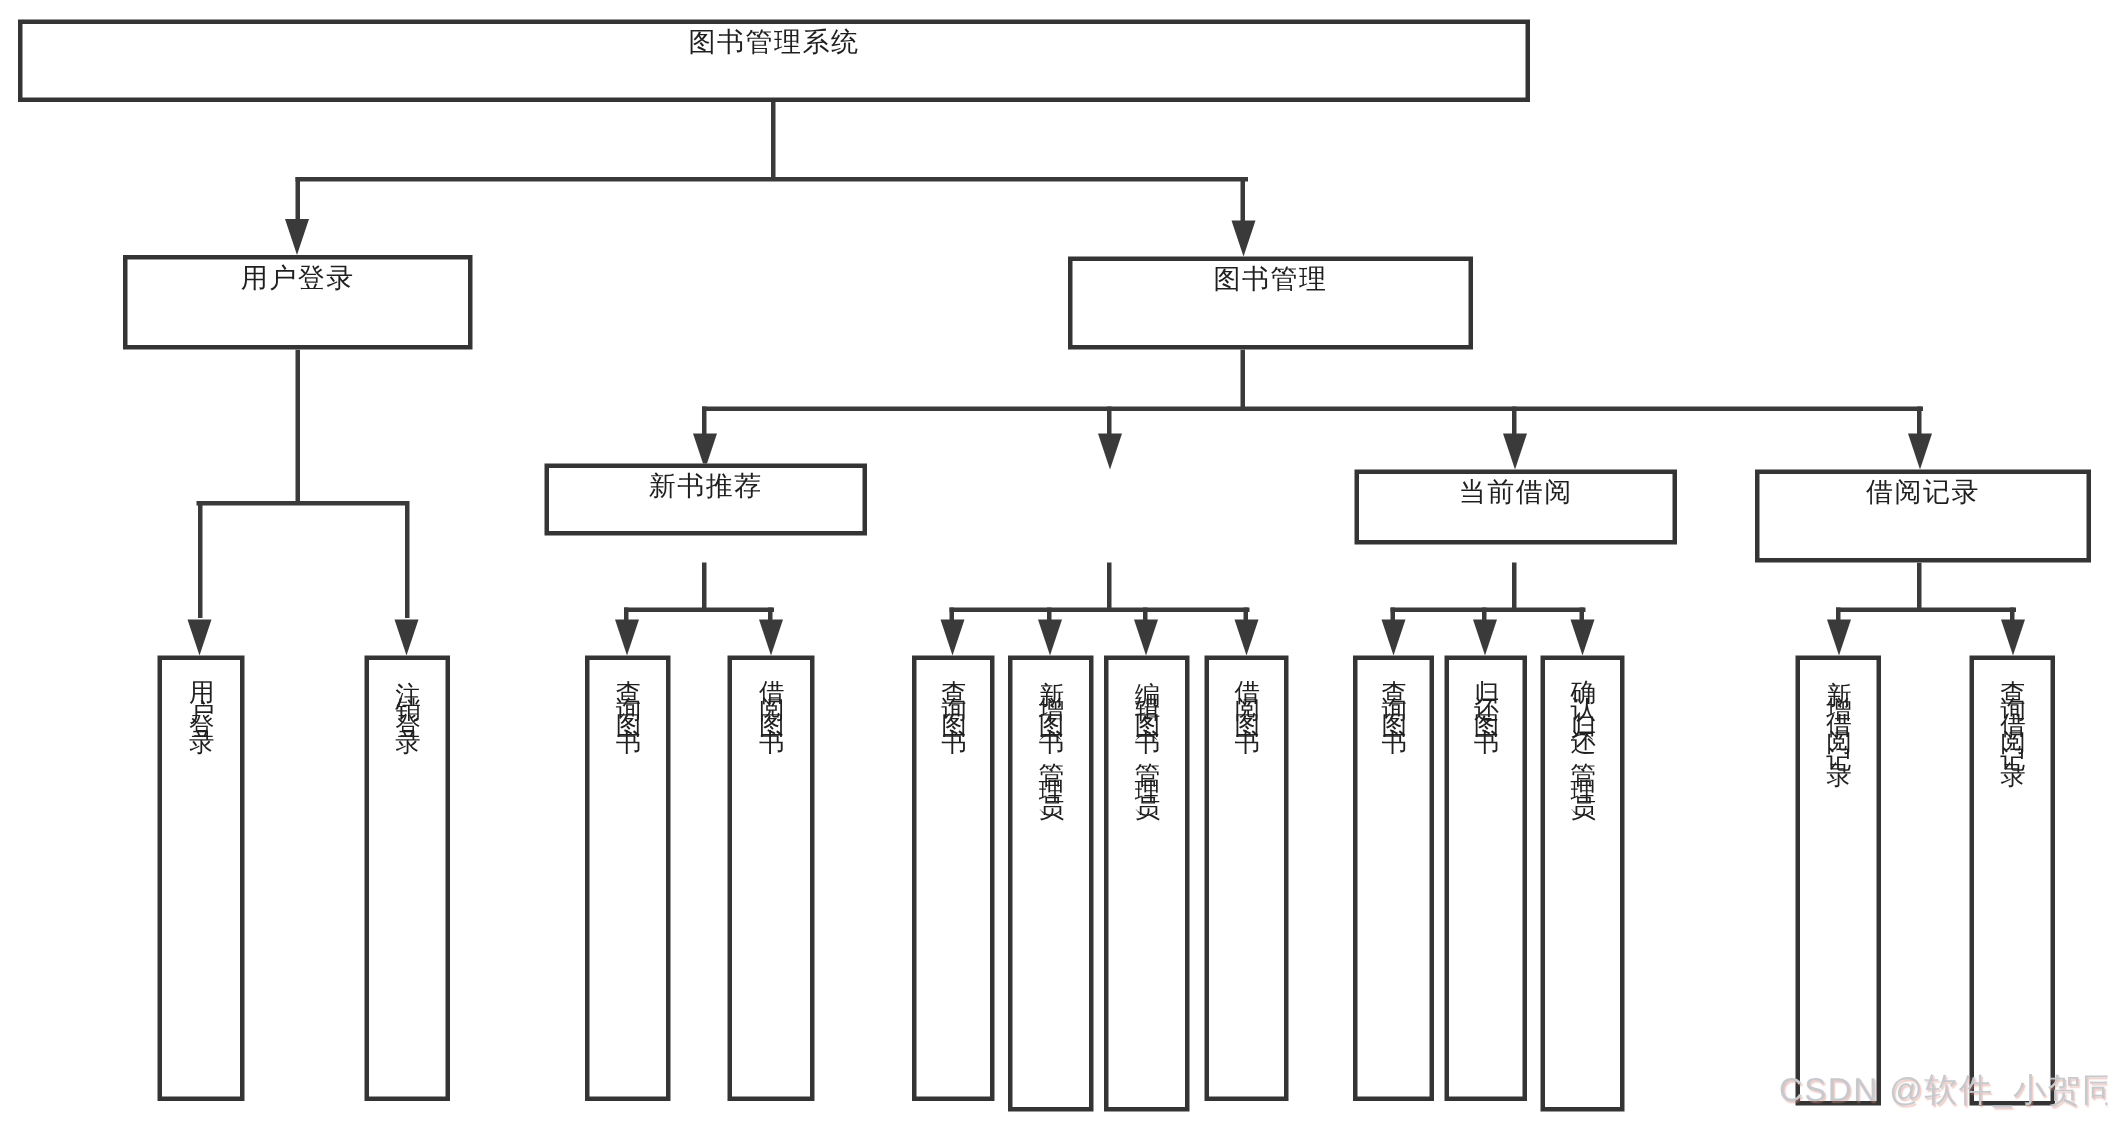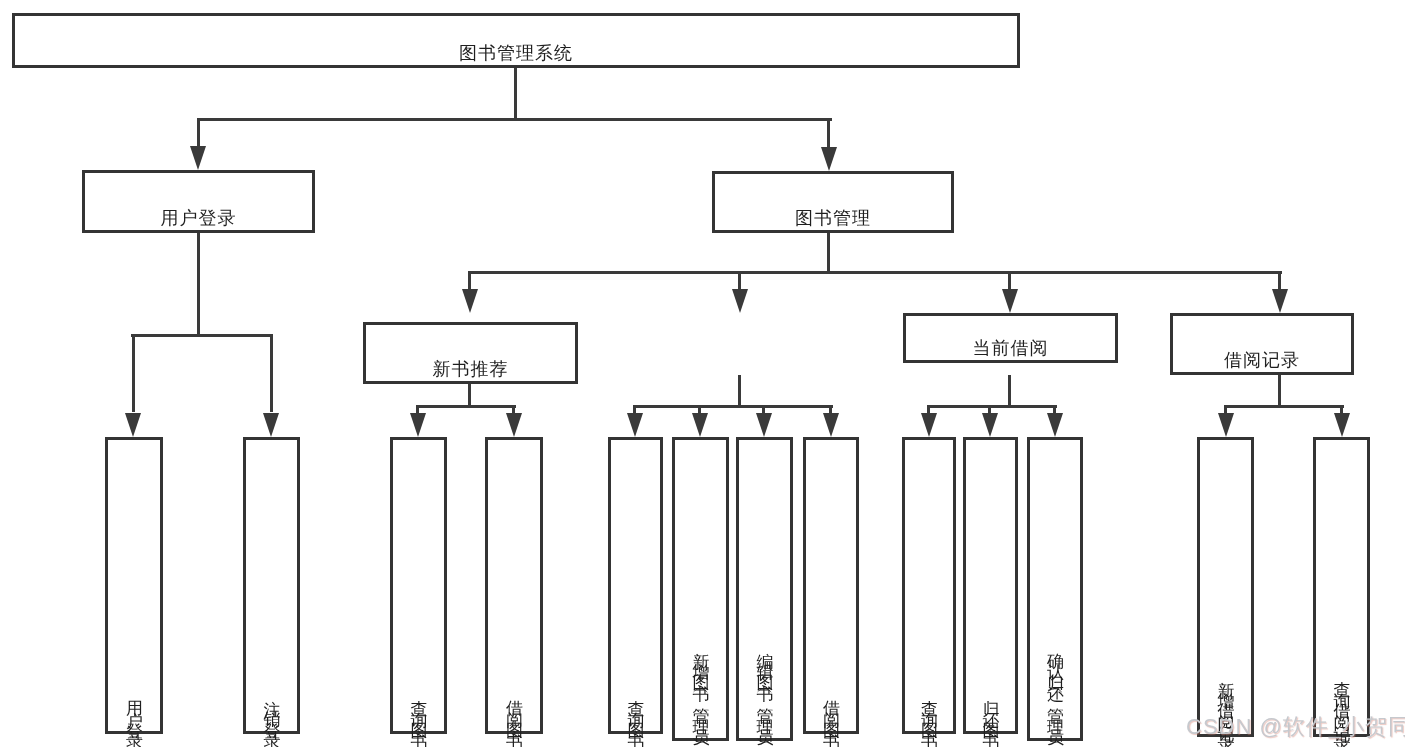--- a/index.html
+++ b/index.html
@@ -4,21 +4,21 @@
 <style>
   html,body{margin:0;padding:0;}
   body{
     width:1405px;height:747px;background:#ffffff;overflow:hidden;
     font-family:"Liberation Sans","DejaVu Sans",sans-serif;
   }
   .stage{position:relative;width:1405px;height:747px;background:#ffffff;}
   .box{
     position:absolute;box-sizing:border-box;background:#ffffff;
     border:3px solid #343434;color:#1f1f1f;
-    display:flex;align-items:flex-end;justify-content:center;
+    display:flex;align-items:flex-start;justify-content:center;
     font-size:18px;letter-spacing:1px;z-index:2;
   }
   .leaf{top:437px;height:297px;}
   .leaf.tall{height:304px;}
   .leaf.r{height:300px;}
   .vtext{
     writing-mode:vertical-rl;text-orientation:mixed;
     font-size:17px;letter-spacing:11px;line-height:1.05;
   }
   .vline,.hline{position:absolute;background:#3a3a3a;z-index:1;}
@@ -48,21 +48,21 @@
   <div class="vline" style="left:514px;top:68px;height:52px;"></div>
   <div class="hline" style="left:197px;top:118px;width:635px;"></div>
   <div class="vline" style="left:197px;top:118px;height:34px;"></div>
   <div class="tri" style="left:190px;top:146px;"></div>
   <div class="vline" style="left:827px;top:118px;height:34px;"></div>
   <div class="tri" style="left:821px;top:147px;"></div>
 
   <div class="box" style="left:82px;top:170px;width:233px;height:63px;">
     <span>用户登录</span>
   </div>
-  <div class="box" style="left:712px;top:171px;width:242px;height:62px;">
+  <div class="box" style="left:712px;top:171px;width:270px;height:62px;">
     <span>图书管理</span>
   </div>
 
   <div class="vline" style="left:197px;top:233px;height:103px;"></div>
   <div class="hline" style="left:131px;top:334px;width:141px;"></div>
   <div class="vline" style="left:132px;top:334px;height:78px;"></div>
   <div class="tri" style="left:125px;top:413px;"></div>
   <div class="vline" style="left:270px;top:334px;height:78px;"></div>
   <div class="tri" style="left:263px;top:413px;"></div>
 
@@ -70,27 +70,27 @@
   <div class="hline" style="left:468px;top:271px;width:814px;"></div>
   <div class="vline" style="left:468px;top:271px;height:22px;"></div>
   <div class="tri" style="left:462px;top:289px;"></div>
   <div class="vline" style="left:738px;top:271px;height:22px;"></div>
   <div class="tri" style="left:732px;top:289px;"></div>
   <div class="vline" style="left:1008px;top:271px;height:22px;"></div>
   <div class="tri" style="left:1002px;top:289px;"></div>
   <div class="vline" style="left:1278px;top:271px;height:22px;"></div>
   <div class="tri" style="left:1272px;top:289px;"></div>
 
-  <div class="box" style="left:363px;top:322px;width:215px;height:62px;">
+  <div class="box" style="left:363px;top:309px;width:215px;height:48px;">
     <span>新书推荐</span>
   </div>
   <div class="box" style="left:903px;top:313px;width:215px;height:50px;">
     <span>当前借阅</span>
   </div>
-  <div class="box" style="left:1170px;top:313px;width:184px;height:62px;">
+  <div class="box" style="left:1170px;top:313px;width:224px;height:62px;">
     <span>借阅记录</span>
   </div>
 
   <div class="vline" style="left:468px;top:375px;height:33px;"></div>
   <div class="hline" style="left:416px;top:405px;width:100px;"></div>
   <div class="vline" style="left:416px;top:405px;height:12px;"></div>
   <div class="tri" style="left:410px;top:413px;"></div>
   <div class="vline" style="left:512px;top:405px;height:12px;"></div>
   <div class="tri" style="left:506px;top:413px;"></div>
 

